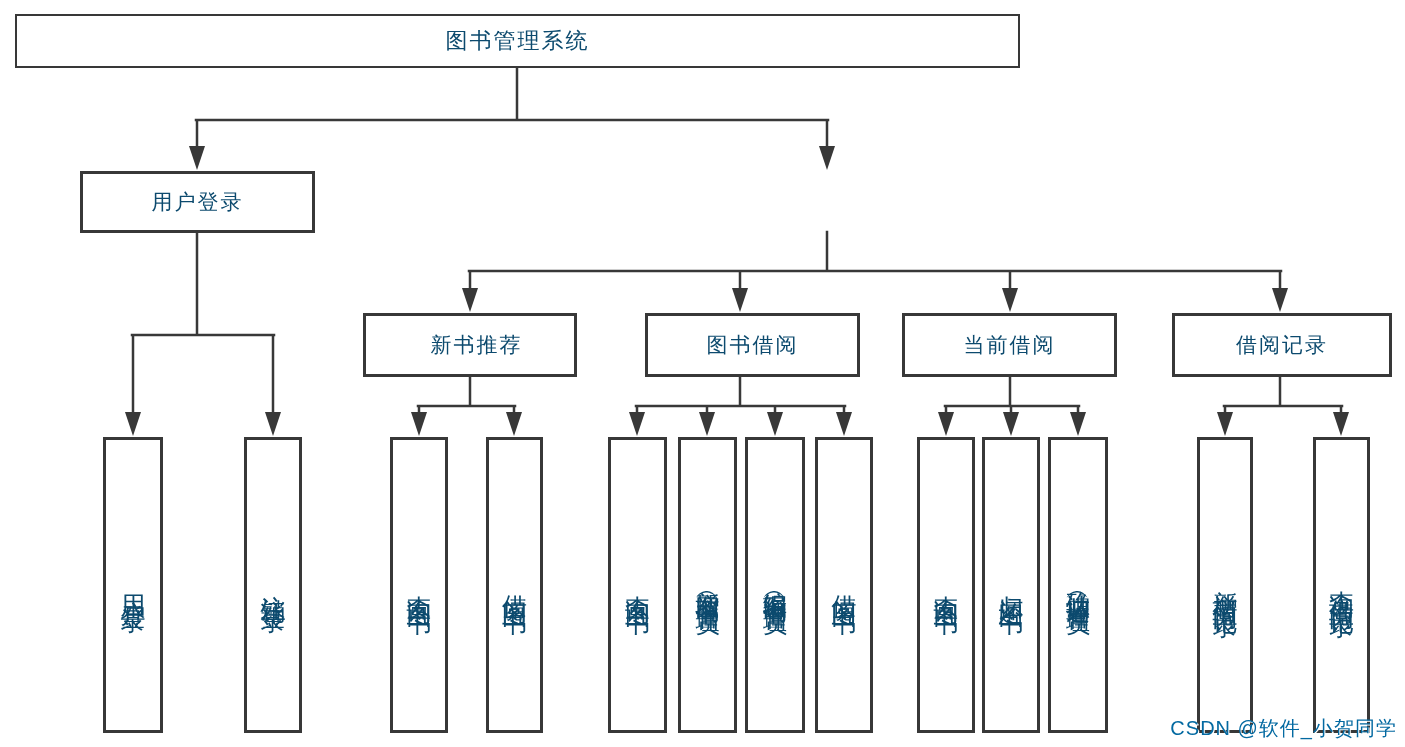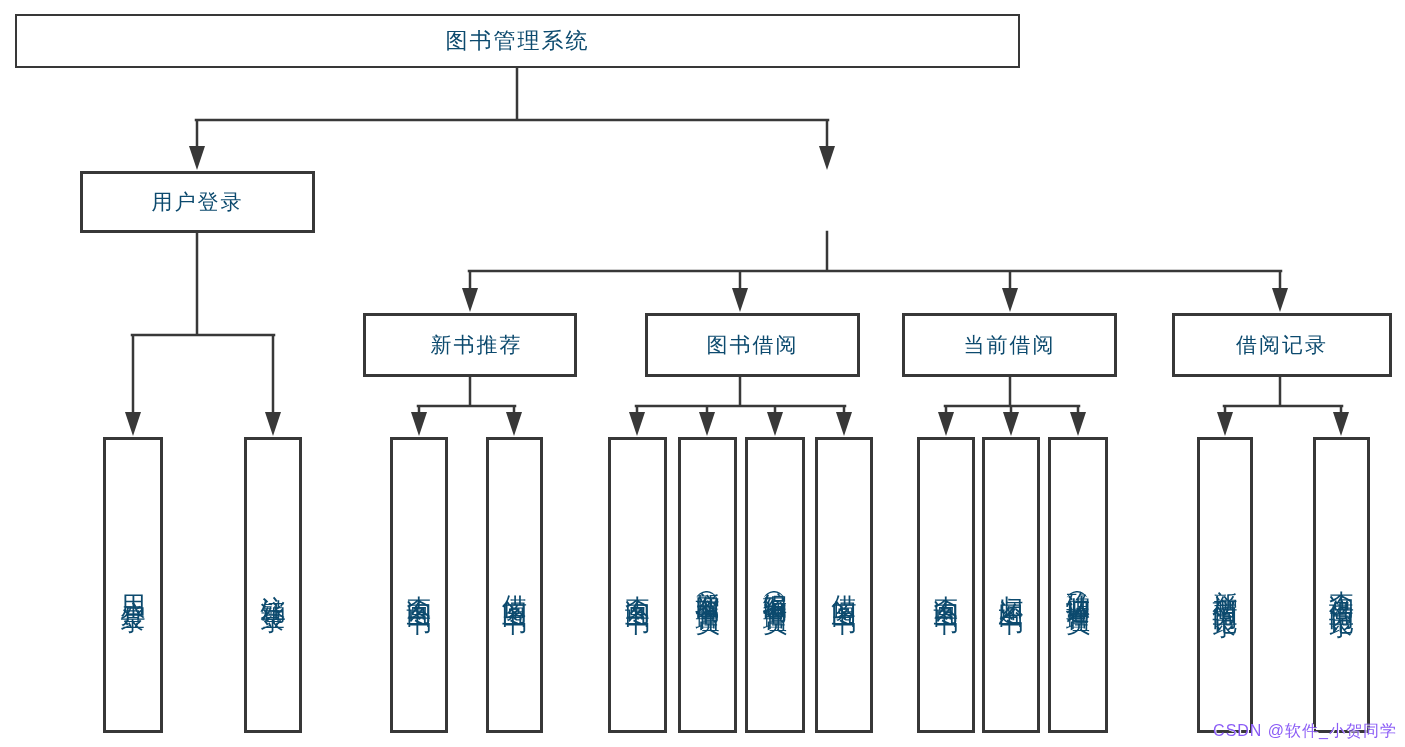--- a/index.html
+++ b/index.html
@@ -51,22 +51,22 @@
     line-height: 1;
   }
   .box.leaf.long {
     letter-spacing: 3px;
     font-size: 24px;
   }
   .watermark {
     position: absolute;
     right: 8px;
     bottom: 5px;
-    font-size: 16px;
-    color: #8b5cf6;
+    font-size: 20px;
+    color: #0369a1;
     letter-spacing: 1px;
     text-shadow: 1px 1px 0 #ffffff;
     z-index: 5;
     white-space: nowrap;
   }
 </style>
 </head>
 <body>
 
 <div class="canvas">

